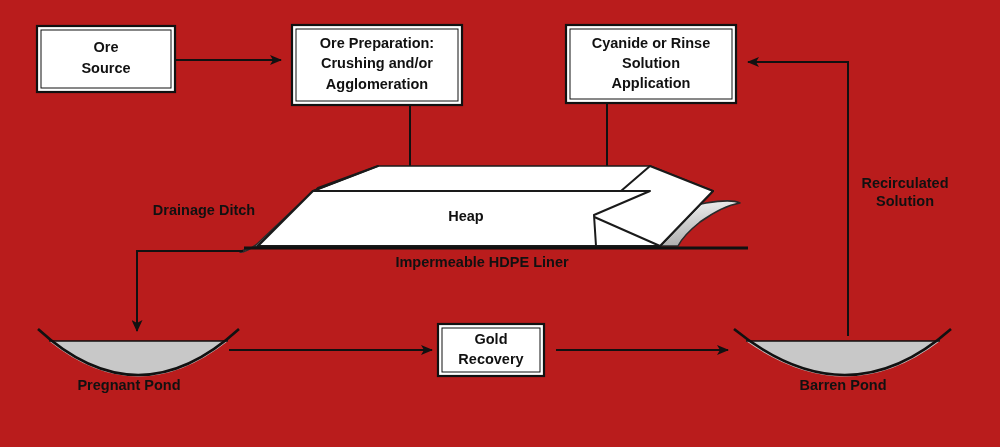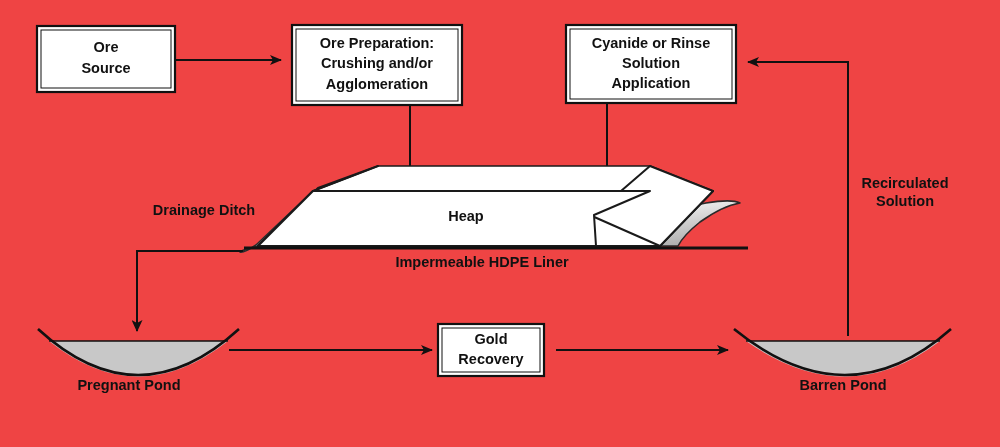--- a/index.html
+++ b/index.html
@@ -8,21 +8,21 @@
     padding: 0;
     background: #ffffff;
   }
   body {
     font-family: "Liberation Sans", sans-serif;
   }
   #canvas {
     position: relative;
     width: 1000px;
     height: 447px;
-    background: #ef4444;
+    background: #b91c1c;
     overflow: hidden;
   }
   #canvas svg {
     position: absolute;
     left: 0;
     top: 0;
   }
   .box-label {
     font-family: "Liberation Sans", sans-serif;
     font-weight: bold;

